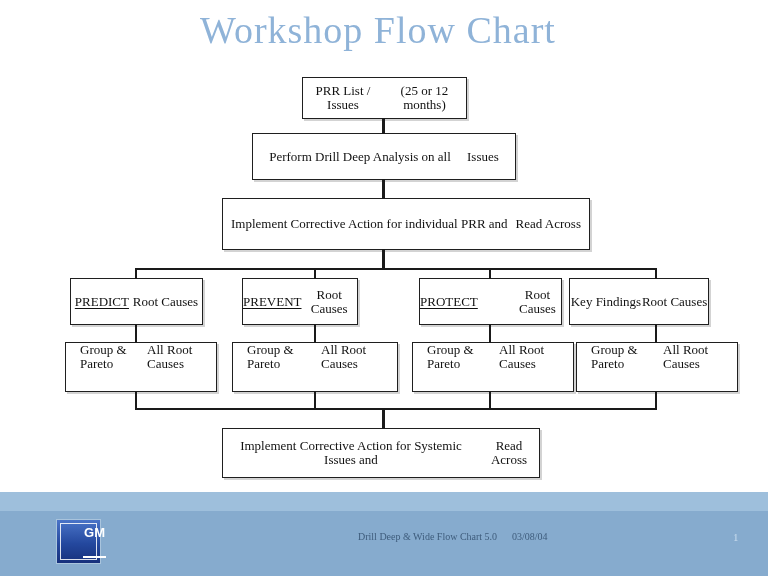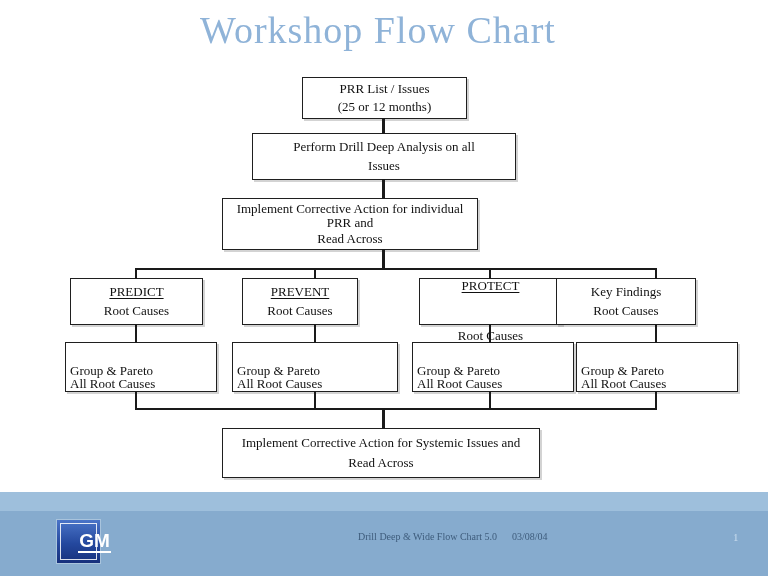--- a/index.html
+++ b/index.html
@@ -13,27 +13,27 @@
   .slide-title {
     position: absolute; top: 8px; left: 0; width: 668px;
     text-align: center; font-size: 38px; letter-spacing: 1px;
     color: #8fb3d8; font-weight: 400; padding-left: 44px;
   }
 
   .box {
     position: absolute; background: #ffffff;
     border: 1.5px solid #1f1f1f; box-sizing: border-box;
     box-shadow: 2px 2px 0 rgba(130,130,130,0.35);
-    display: flex; flex-direction: column;
+    display: flex; flex-direction: row;
     align-items: center; justify-content: space-evenly;
     font-size: 13px; color: #111; text-align: center;
     line-height: 1.05;
   }
   .box.left-align {
-    align-items: flex-start; text-align: left; padding-left: 4px; justify-content: flex-end;
+    align-items: flex-start; text-align: left; padding-left: 14px; justify-content: flex-end;
   }
   .hd-underline { text-decoration: underline; text-underline-offset: 2px; }
 
   .vline { position: absolute; background: #1a1a1a; width: 2px; }
   .vline.spine { width: 3px; }
   .hline { position: absolute; background: #1a1a1a; height: 2px; }
 
   
   .band-light { position: absolute; left: 0; top: 492px; width: 768px; height: 19px; background: #9ebfdc; }
   .band-dark  { position: absolute; left: 0; top: 511px; width: 768px; height: 65px; background: #86abce; }
@@ -43,22 +43,22 @@
     background: linear-gradient(180deg, #4a74c8 0%, #24489e 55%, #16307c 100%);
     border: 1px solid #a9c4dd; box-sizing: border-box;
     display: flex; align-items: center; justify-content: center;
   }
   .gm-logo .inner {
     position: absolute; inset: 3px; border: 1px solid rgba(255,255,255,0.85);
   }
   .gm-logo .gm-text {
     position: relative;
     font-family: "Liberation Sans", sans-serif; font-weight: 700;
-    font-size: 19px; color: #ffffff; letter-spacing: 0px;
-    border-bottom: 2px solid #ffffff; padding: 0 1px 1px 1px; line-height: 1; margin-left: 32px;
+    font-size: 13px; color: #ffffff; letter-spacing: 0px;
+    border-bottom: 2px solid #ffffff; padding: 0 1px 17px 1px; line-height: 1; margin-left: 32px;
   }
 
   .footer-doc-title, .footer-date {
     position: absolute; top: 531px; font-size: 10px; color: #3e5c7c; white-space: nowrap;
   }
   .footer-doc-title { left: 358px; }
   .footer-date { left: 512px; }
   .footer-page { position: absolute; top: 531px; left: 733px; font-size: 11px; color: #c8dcee; }
 </style>
 </head>
@@ -71,38 +71,38 @@
   <div class="box" style="left:302px; top:77px; width:165px; height:42px;">
     <span>PRR List / Issues</span>
     <span>(25 or 12 months)</span>
   </div>
 
   <div class="box" style="left:252px; top:133px; width:264px; height:47px;">
     <span>Perform Drill Deep Analysis on all</span>
     <span>Issues</span>
   </div>
 
-  <div class="box" style="left:222px; top:198px; width:256px; height:52px;">
+  <div class="box" style="left:222px; top:198px; width:368px; height:52px;">
     <span>Implement Corrective Action for individual PRR and</span>
     <span>Read Across</span>
   </div>
 
   <div class="box" style="left:70px; top:278px; width:133px; height:47px;">
     <span class="hd-underline">PREDICT</span>
     <span>Root Causes</span>
   </div>
   <div class="box" style="left:242px; top:278px; width:116px; height:47px;">
     <span class="hd-underline">PREVENT</span>
     <span>Root Causes</span>
   </div>
   <div class="box" style="left:419px; top:278px; width:143px; height:47px;gap:36px;">
     <span class="hd-underline">PROTECT</span>
     <span>Root Causes</span>
   </div>
-  <div class="box" style="left:556px; top:278px; width:140px; height:47px;">
+  <div class="box" style="left:569px; top:278px; width:140px; height:47px;">
     <span>Key Findings</span>
     <span>Root Causes</span>
   </div>
 
   <div class="box left-align" style="left:65px; top:342px; width:152px; height:50px;">
     <span>Group &amp; Pareto</span>
     <span>All Root Causes</span>
   </div>
   <div class="box left-align" style="left:232px; top:342px; width:166px; height:50px;">
     <span>Group &amp; Pareto</span>

